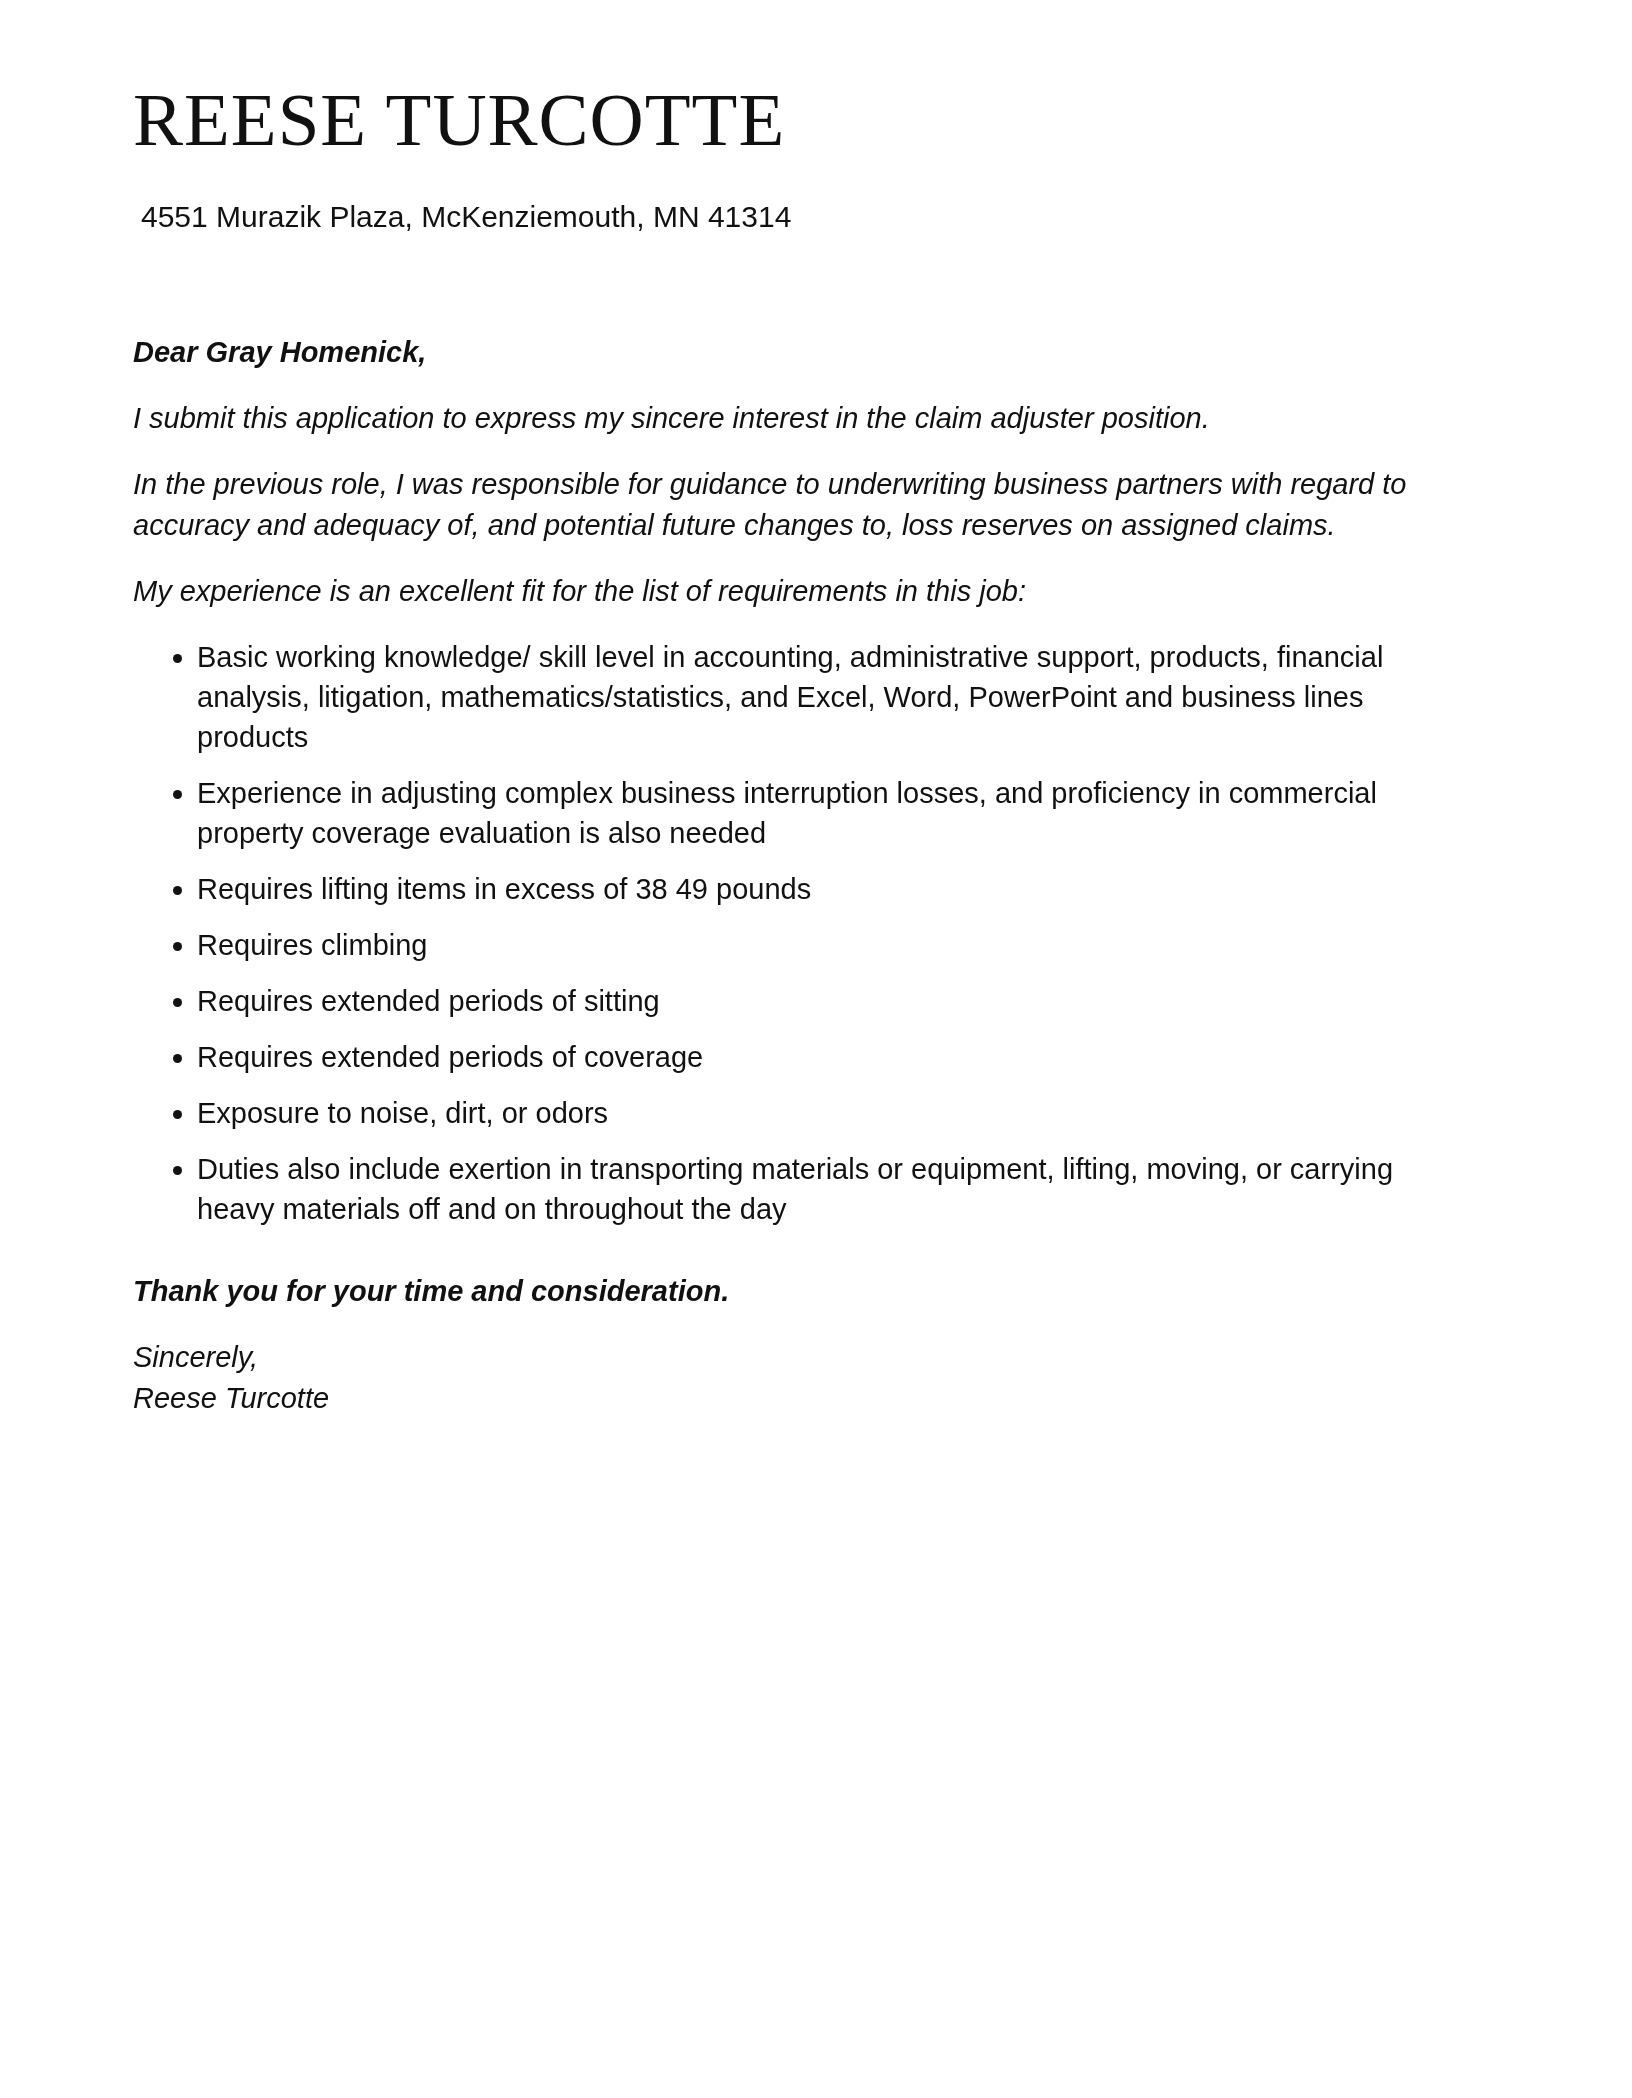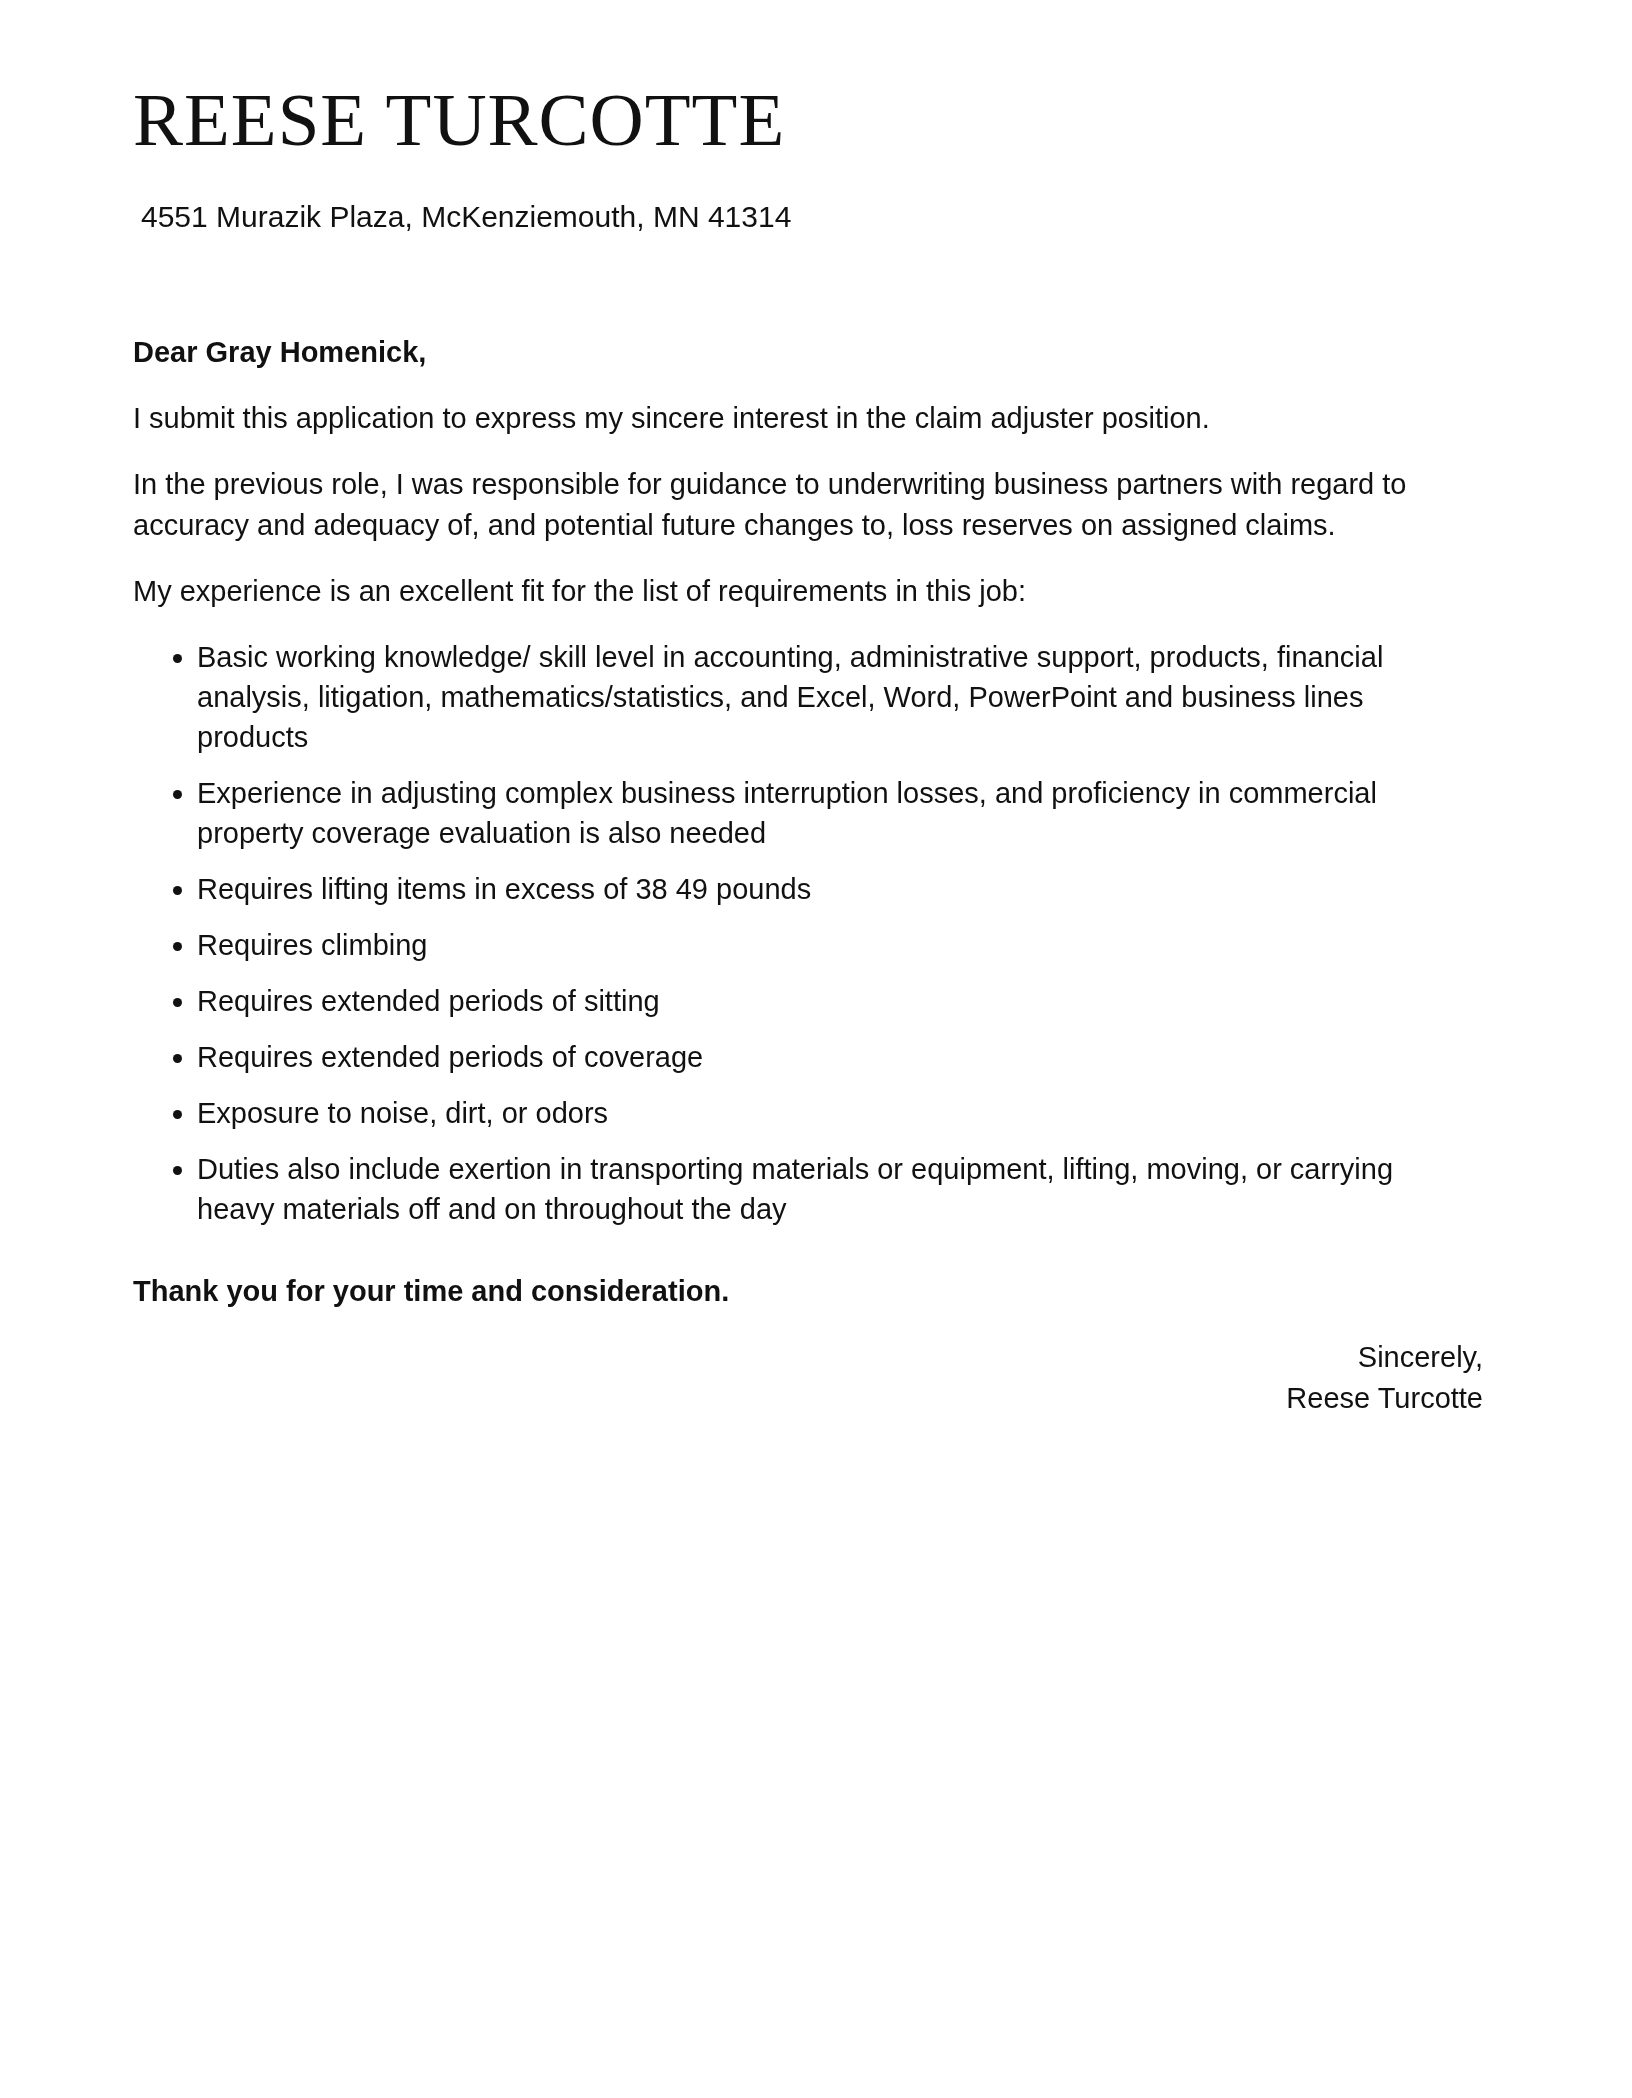--- a/index.html
+++ b/index.html
@@ -1,26 +1,26 @@
 <!DOCTYPE html>
 <html><head>
   <meta charset="utf-8">
   <style>
     html, body { margin: 0; padding: 0; background: #ffffff; }
     body { width: 1632px; height: 2098px; position: relative; overflow: hidden; color: #111111; }
     .page { position: absolute; left: 133px; top: 0; width: 1350px; }
     .name { position: absolute; top: 82px; left: 0; font-family: "Liberation Serif", "DejaVu Serif", serif; font-size: 75px; font-weight: 400; letter-spacing: 1px; white-space: nowrap; margin: 0; line-height: 1; }
     .address { position: absolute; top: 192px; left: 0; font-family: "Liberation Sans", sans-serif; font-size: 30px; white-space: nowrap; margin: 8px; }
     .body { position: absolute; top: 332px; left: 0; width: 1350px; font-family: "Liberation Sans", sans-serif; font-size: 29px; line-height: 41px; }
-    .body p { margin: 0 0 25px 0; }
+    .body p { margin: 0 0 25px 0; font-style: italic; }
     .salutation { font-weight: 700; }
     ul.reqs { margin: 0 0 25px 0; padding-left: 48px; }
     ul.reqs li { margin: 16px; line-height: 40px; padding-left: 0; }
     .thanks { font-weight: 700; margin-top: 42px !important; }
-    .signoff { margin: 0; text-align: right; }
+    .signoff { margin: 0; }
     .signoff span { display: block; }
   </style>
 </head>
 <body>
 
 <div class="page">
   <h1 class="name">REESE TURCOTTE</h1>
   <div class="address">4551 Murazik Plaza, McKenziemouth, MN 41314</div>
 
   <div class="body">

